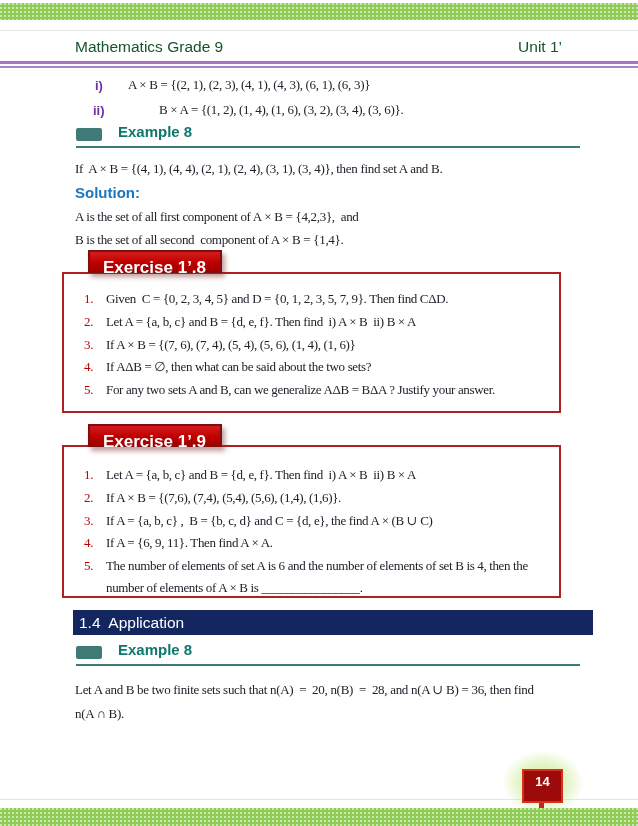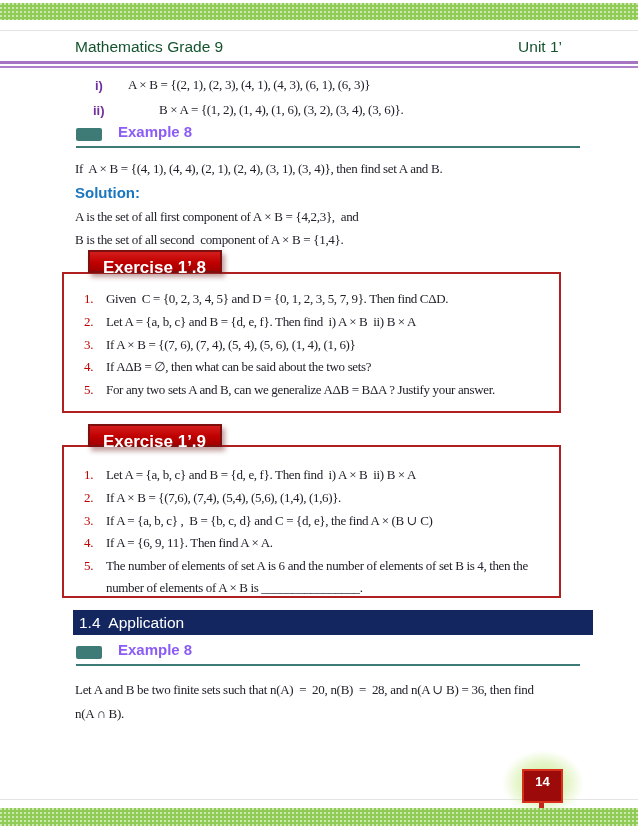--- a/index.html
+++ b/index.html
@@ -16,21 +16,21 @@
   
   .hdr{position:absolute;top:38px;font-family:"Liberation Sans",sans-serif;font-size:15.5px;color:#14532d;white-space:pre;}
   .hdr-left{left:75px;} .hdr-right{right:76px;}
   .dline-a{position:absolute;left:0;right:0;top:61px;height:2.5px;background:#a575c4;}
   .dline-b{position:absolute;left:0;right:0;top:66px;height:1.5px;background:#ac80ca;}
   
   .tline{position:absolute;font-size:13px;letter-spacing:-0.3px;color:#21212b;white-space:pre;}
   .roman{position:absolute;font-family:"Liberation Sans",sans-serif;font-weight:bold;font-size:13px;color:#7030a0;white-space:pre;}
   
   .ex-icon{position:absolute;width:26px;height:13px;background:#3e7b76;border-radius:2px;}
-  .ex-label{position:absolute;font-family:"Liberation Sans",sans-serif;font-weight:bold;font-size:15px;color:#8b5cf6;white-space:pre;}
+  .ex-label{position:absolute;font-family:"Liberation Sans",sans-serif;font-weight:bold;font-size:15px;color:#0f766e;white-space:pre;}
   .ex-rule{position:absolute;left:76px;width:504px;height:2px;background:#3e7b76;}
   .sol-label{position:absolute;font-family:"Liberation Sans",sans-serif;font-weight:bold;font-size:15px;color:#1b76c0;white-space:pre;}
   
   .exbox{position:absolute;left:62px;width:499px;border:2px solid #b02020;background:#fff;box-sizing:border-box;}
   .exbox8{top:272px;height:141px;}
   .exbox9{top:445px;height:153px;}
   .extitle{position:absolute;left:88px;width:134px;height:23px;box-sizing:border-box;
            background:linear-gradient(180deg,#d51d1d 0%,#c00000 55%,#a30000 100%);
            border:2px solid #7e0f0f;box-shadow:3px 4px 5px rgba(120,40,40,.45);
            color:#ffffff;font-family:"Liberation Sans",sans-serif;font-weight:bold;font-size:17px;

